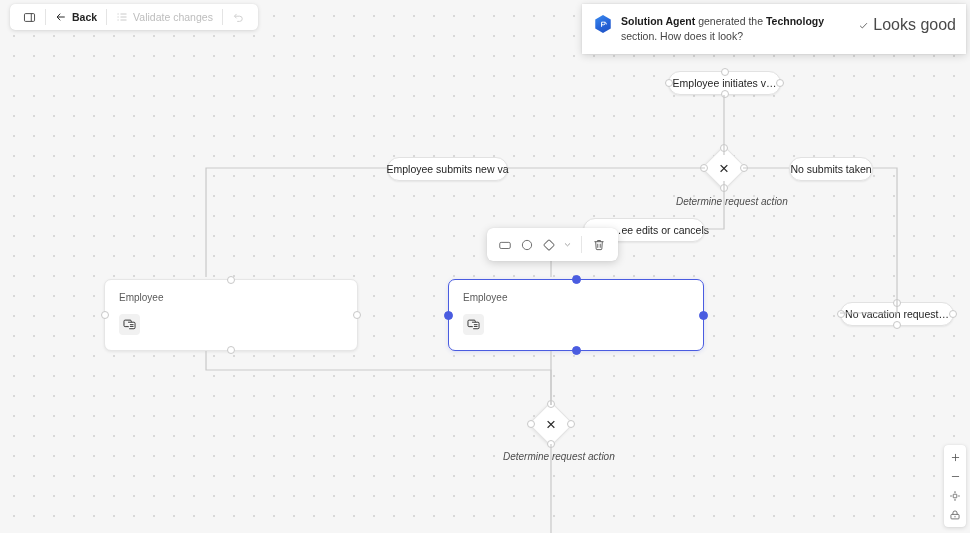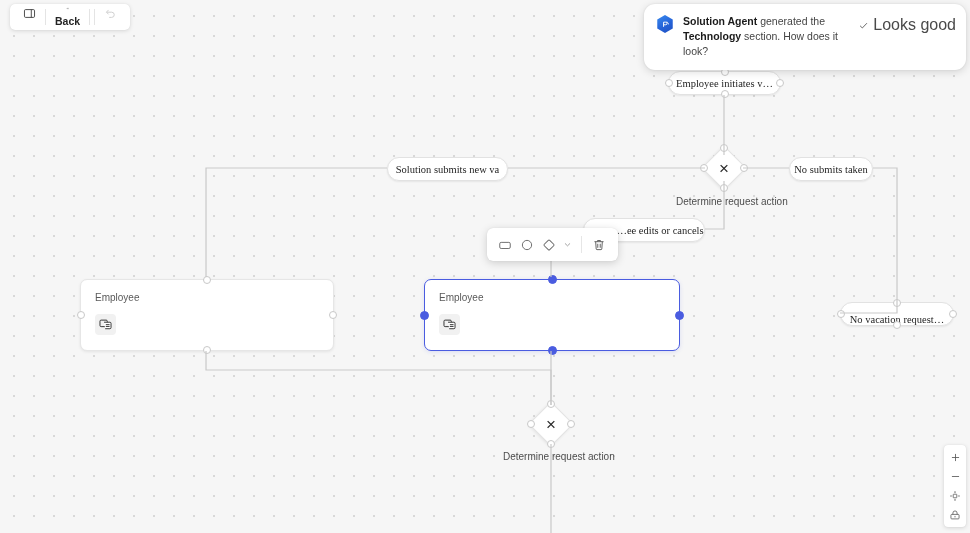--- a/index.html
+++ b/index.html
@@ -28,31 +28,31 @@
     border-radius: 5px;
     box-shadow: 0 1px 4px rgba(0,0,0,.13), 0 0 1px rgba(0,0,0,.10);
     padding: 0 6px;
     z-index: 40;
   }
   .tb-btn {
     display: flex; align-items: center; gap: 5px;
     height: 20px; padding: 0 7px;
     border-radius: 3px;
     font-size: 10.5px; color: #242424;
-    cursor: pointer; white-space: nowrap; flex-direction: column;
+    cursor: pointer; white-space: nowrap;
   }
   .tb-btn.disabled { color: #bdbdbd; cursor: default; }
   .tb-sep { width: 1px; height: 16px; background: #e4e4e4; margin: 0 2px; }
   .tb-label-bold { font-weight: 700; font-size: 10.5px; }
 
   
   #toast {
     position: absolute; right: 4px; top: 4px;
-    width: 322px; min-height: 42px;
-    background: #fff; border-radius: 11px;
+    width: 384px; min-height: 42px;
+    background: #fff; border-radius: 0;
     box-shadow: 0 2px 8px rgba(0,0,0,.14), 0 0 2px rgba(0,0,0,.10);
     display: flex; align-items: flex-start;
     padding: 10px 10px 10px 12px;
     z-index: 50;
   }
   #agent-badge {
     flex: 0 0 auto; width: 18px; height: 18px; margin-top: 1px;
     background: linear-gradient(150deg,#3b8df0 0%, #2563d8 55%, #1f4fc0 100%);
     clip-path: polygon(50% 0%, 93% 25%, 93% 75%, 50% 100%, 7% 75%, 7% 25%);
     display: flex; align-items: center; justify-content: center;
@@ -76,21 +76,20 @@
   .pill {
     background: #fff;
     border: 1px solid #e2e2e2;
     border-radius: 16px;
     box-shadow: 0 1px 2px rgba(0,0,0,.07);
     display: flex; align-items: center; justify-content: center;
     font-size: 10.5px; color: #242424;
     padding: 0 14px;
     height: 24px;
     white-space: nowrap;
-    font-family: Liberation Serif, serif;
   }
 
   
   .h {
     position: absolute;
     width: 8px; height: 8px;
     border-radius: 50%;
     background: #fff;
     border: 1px solid #c8c8c8;
   }
@@ -115,32 +114,33 @@
     box-shadow: 0 1px 3px rgba(0,0,0,.08);
   }
   .diamond-x {
     position: absolute; inset: 0;
     display: flex; align-items: center; justify-content: center;
     font-size: 17px; color: #2b2b2b; font-weight: 300;
     line-height: 1;
   }
   .diamond-label {
     position: absolute;
-    font-size: 10px; color: #4d4d4d;
+    font-size: 10px; font-style: italic; color: #4d4d4d;
     white-space: nowrap;
   }
 
   
   .card {
     position: absolute;
     background: #fff;
     border: 1px solid #e6e6e6;
     border-radius: 7px;
     box-shadow: 0 1px 3px rgba(0,0,0,.08);
     padding: 12px 14px;
+    margin-left: 24px;
   }
   .card.selected {
     border: 1.6px solid #4a5ce0;
     box-shadow: 0 1px 4px rgba(74,92,224,.16);
   }
   .card-role { font-size: 10px; color: #5a5a5a; margin-bottom: 5px; }
   .card-title { font-size: 12px; font-weight: 700; color: #131313; letter-spacing: .1px; }
   .card-icon {
     margin-top: 11px;
     width: 21px; height: 21px;
@@ -216,42 +216,42 @@
 
   <div class="node pill" style="left:668px; top:71px; width:113px;">
     <span>Employee initiates v…</span>
     <span class="h l"></span>
     <span class="h r"></span>
     <span class="h t"></span>
     <span class="h b"></span>
   </div>
 
   <div class="node pill" style="left:387px; top:157px; width:121px;">
-    <span>Solution submits new va</span>
+    <span>Employee submits new va</span>
   </div>
 
   <div class="diamond-wrap" style="left:704px; top:148px;">
     <span class="diamond"></span>
     <span class="diamond-x">×</span>
     <span class="h l"></span>
     <span class="h r"></span>
     <span class="h t"></span>
     <span class="h b"></span>
   </div>
   <div class="diamond-label" style="left:676px; top:196px;">Determine request action</div>
 
   <div class="node pill" style="left:789px; top:157px; width:84px;">
     <span>No submits taken</span>
   </div>
 
   <div class="node pill" style="left:583px; top:218px; width:122px;">
     <span style="margin-left:32px">…ee edits or cancels</span>
   </div>
 
-  <div class="node pill" style="left:840px; top:302px; width:114px;align-items:flex-end;">
+  <div class="node pill" style="left:840px; top:302px; width:114px;">
     <span>No vacation request…</span>
     <span class="h l"></span>
     <span class="h r"></span>
     <span class="h t"></span>
     <span class="h b"></span>
   </div>
 
   <div class="card" style="left:80px; top:279px; width:254px; height:72px;">
     <div class="card-role">Employee</div>
     <div class="card-icon">
@@ -333,20 +333,26 @@
     </svg>
   </div>
   <div class="tb-sep"></div>
   <div class="tb-btn">
     <svg width="12" height="12" viewBox="0 0 16 16" fill="none" stroke="#242424" stroke-width="1.3">
       <path d="M13 8H3.2M7 3.6 2.8 8l4.2 4.4"></path>
     </svg>
     <span class="tb-label-bold">Back</span>
   </div>
   <div class="tb-sep"></div>
+  <div class="tb-btn disabled">
+    <svg width="12" height="12" viewBox="0 0 16 16" fill="none" stroke="#c4c4c4" stroke-width="1.2">
+      <path d="M2 4h1.6M2 8h1.6M2 12h1.6M6 4h8M6 8h8M6 12h8"></path>
+    </svg>
+    <span>Validate changes</span>
+  </div>
   <div class="tb-sep"></div>
   <div class="tb-btn disabled">
     <svg width="13" height="13" viewBox="0 0 16 16" fill="none" stroke="#cfcfcf" stroke-width="1.2">
       <path d="M3.2 6.4h6.2a3.2 3.2 0 0 1 0 6.4H6.4"></path>
       <path d="M5.6 3.6 3 6.4l2.6 2.6"></path>
     </svg>
   </div>
 </div>
 
 <div id="toast">

